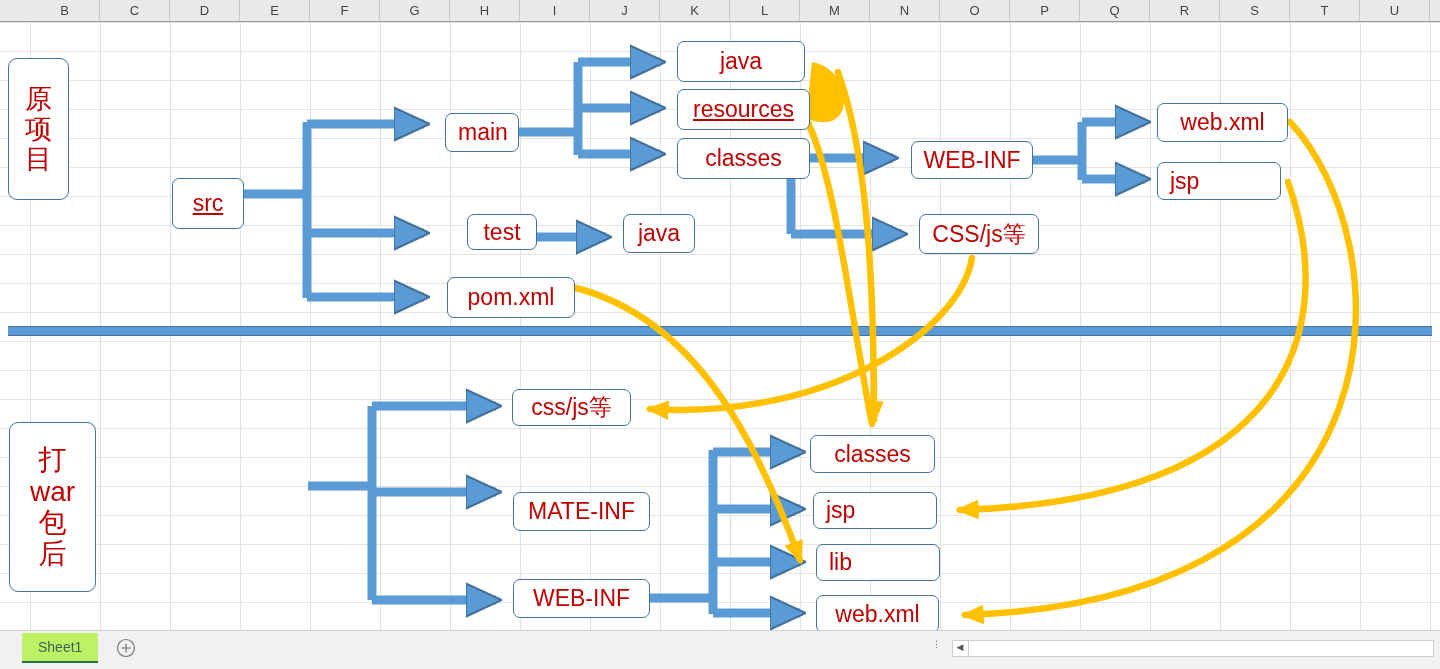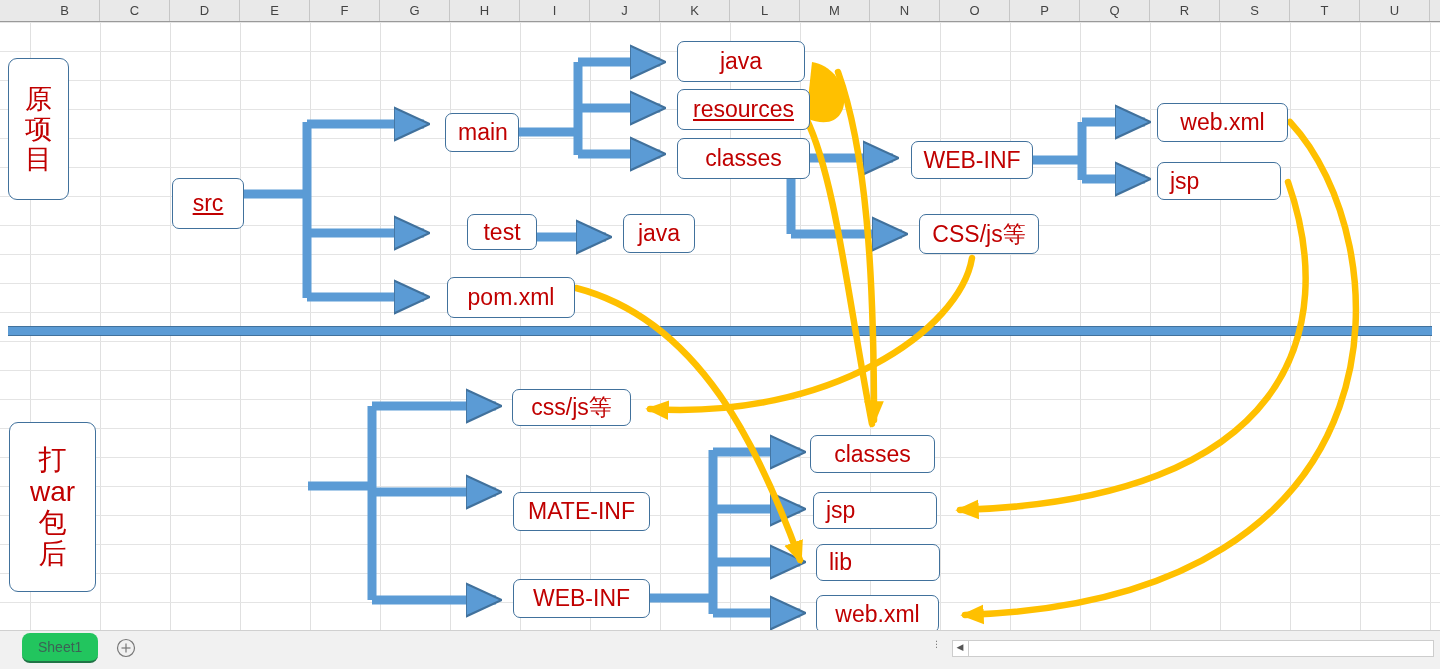--- a/index.html
+++ b/index.html
@@ -14,22 +14,22 @@
      font-size:13px;color:#444;border-right:1px solid #c6c6c6;box-sizing:border-box;
      background:#e9e9e9;}
   .grid{position:absolute;left:0;top:22px;width:1440px;height:608px;overflow:hidden;
      background:#fff;}
   .vline{position:absolute;top:0;width:1px;height:608px;background:#e0e0e0;}
   .hline{position:absolute;left:0;height:1px;width:1440px;background:#e4e4e4;}
 
   .statusbar{position:absolute;left:0;top:630px;width:1440px;height:39px;
      background:#f1f1f1;border-top:1px solid #d0d0d0;box-sizing:border-box;}
   .sheet-tab{position:absolute;left:22px;top:2px;height:28px;line-height:28px;
-     padding:0 16px;background:#22c55e;color:#3c6255;font-size:14px;
-     border-bottom:2px solid #217346;border-radius:8px;}
+     padding:0 16px;background:#bef264;color:#3c6255;font-size:14px;
+     border-bottom:2px solid #217346;}
   .add-sheet{position:absolute;left:115px;top:6px;width:22px;height:22px;}
   .hscroll{position:absolute;left:952px;top:9px;width:482px;height:17px;
      background:#fff;border:1px solid #cdcdcd;box-sizing:border-box;}
   .hscroll-arrow{position:absolute;left:952px;top:9px;width:17px;height:17px;
      text-align:center;line-height:15px;font-size:9px;color:#555;
      border-right:1px solid #cdcdcd;box-sizing:border-box;}
   .dots{position:absolute;left:932px;top:11px;width:4px;height:14px;
      color:#777;font-size:9px;line-height:5px;letter-spacing:0;}
 
   

